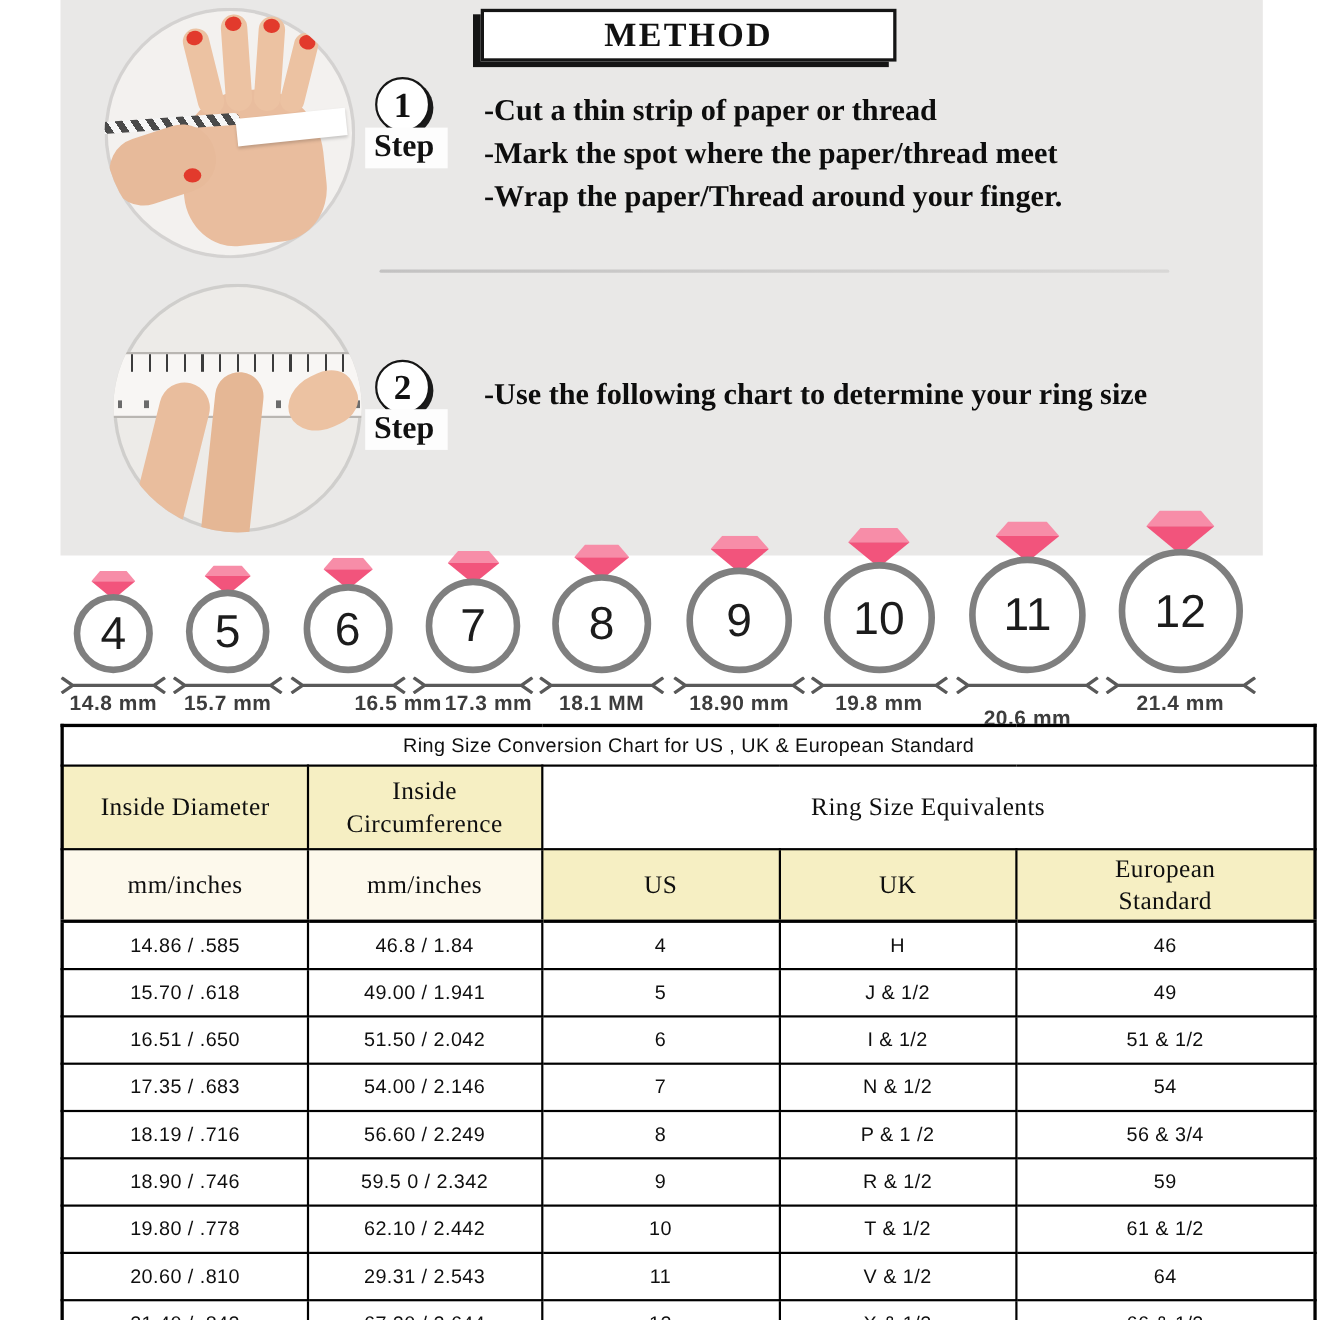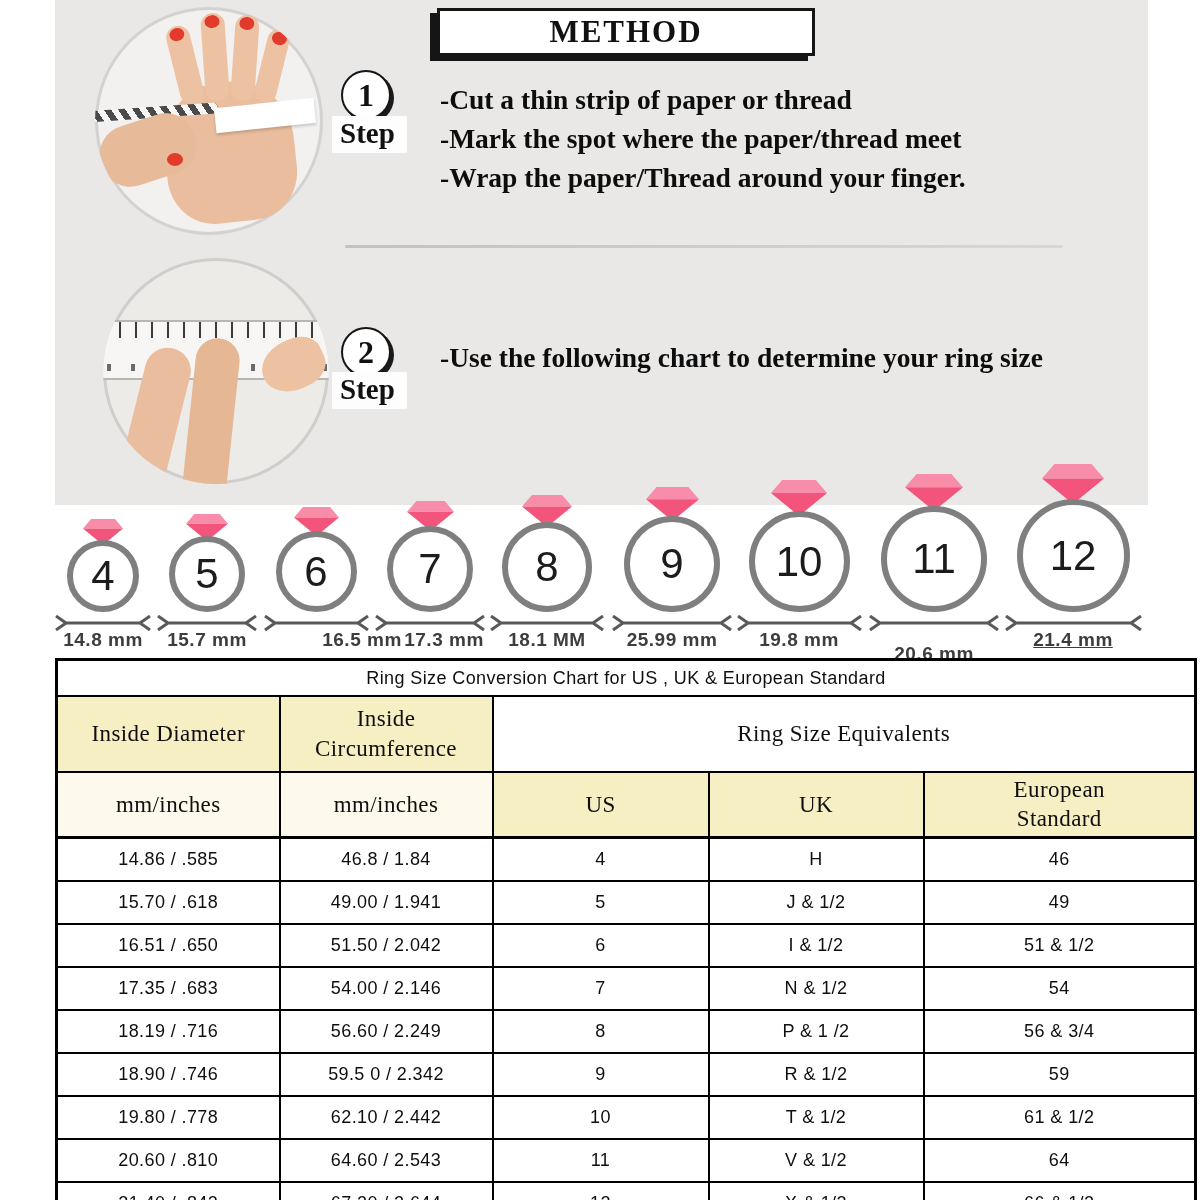--- a/index.html
+++ b/index.html
@@ -221,21 +221,21 @@
         <svg width="53" height="34" viewBox="0 0 53 34" class="ring-diamond" style="left: 645.5px; top: 487px;">
           <polygon points="10.600000000000001,0 42.400000000000006,0 53,12.2 0,12.2" fill="#f78da8"></polygon>
           <polygon points="0,12.2 53,12.2 26.5,34" fill="#f2547c"></polygon>
         </svg>
         <div class="ring-circle" style="left: 624px; top: 516px; width: 96px; height: 96px;">
           <span class="ring-num">9</span>
         </div>
         <svg width="122" height="16" class="ring-arrow" style="left: 611px; top: 615px;">
           <path d="M12 8 H110 M12 8 L2 1 M12 8 L2 15 M110 8 L120 1 M110 8 L120 15" stroke="#595959" stroke-width="3" fill="none"></path>
         </svg>
-        <div class="ring-mm" style="left: 672px; top: 629px;">25.99 mm</div>
+        <div class="ring-mm" style="left: 672px; top: 629px;">18.90 mm</div>
       </div>
       <div>
         <svg width="56" height="36" viewBox="0 0 56 36" class="ring-diamond" style="left: 771px; top: 480px;">
           <polygon points="11.200000000000001,0 44.800000000000004,0 56,13.0 0,13.0" fill="#f78da8"></polygon>
           <polygon points="0,13.0 56,13.0 28,36" fill="#f2547c"></polygon>
         </svg>
         <div class="ring-circle" style="left: 748.5px; top: 511px; width: 101px; height: 101px;">
           <span class="ring-num">10</span>
         </div>
         <svg width="127" height="16" class="ring-arrow" style="left: 735.5px; top: 615px;">
@@ -260,21 +260,21 @@
         <svg width="62" height="40" viewBox="0 0 62 40" class="ring-diamond" style="left: 1042px; top: 464px;">
           <polygon points="12.4,0 49.6,0 62,14.4 0,14.4" fill="#f78da8"></polygon>
           <polygon points="0,14.4 62,14.4 31,40" fill="#f2547c"></polygon>
         </svg>
         <div class="ring-circle" style="left: 1016.5px; top: 499px; width: 113px; height: 113px;">
           <span class="ring-num">12</span>
         </div>
         <svg width="139" height="16" class="ring-arrow" style="left: 1003.5px; top: 615px;">
           <path d="M12 8 H127 M12 8 L2 1 M12 8 L2 15 M127 8 L137 1 M127 8 L137 15" stroke="#595959" stroke-width="3" fill="none"></path>
         </svg>
-        <div class="ring-mm" style="left: 1073px; top: 629px; text-decoration: underline;">21.4 mm</div>
+        <div class="ring-mm" style="left: 1073px; top: 629px;">21.4 mm</div>
       </div>
     </div>
 
   <table class="conv">
     <colgroup>
       <col style="width:223px">
         <col style="width:213px">
         <col style="width:216px">
       <col style="width:215px">
         <col style="width:272px">
@@ -347,21 +347,21 @@
         </tr>
         <tr>
           <td>19.80 / .778</td>
           <td>62.10 / 2.442</td>
           <td>10</td>
           <td>T &amp; 1/2</td>
           <td>61 &amp; 1/2</td>
         </tr>
         <tr>
           <td>20.60 / .810</td>
-          <td>64.60 / 2.543</td>
+          <td>29.31 / 2.543</td>
           <td>11</td>
           <td>V &amp; 1/2</td>
           <td>64</td>
         </tr>
         <tr>
           <td>21.40 / .842</td>
           <td>67.20 / 2.644</td>
           <td>12</td>
           <td>X &amp; 1/2</td>
           <td>66 &amp; 1/2</td>

